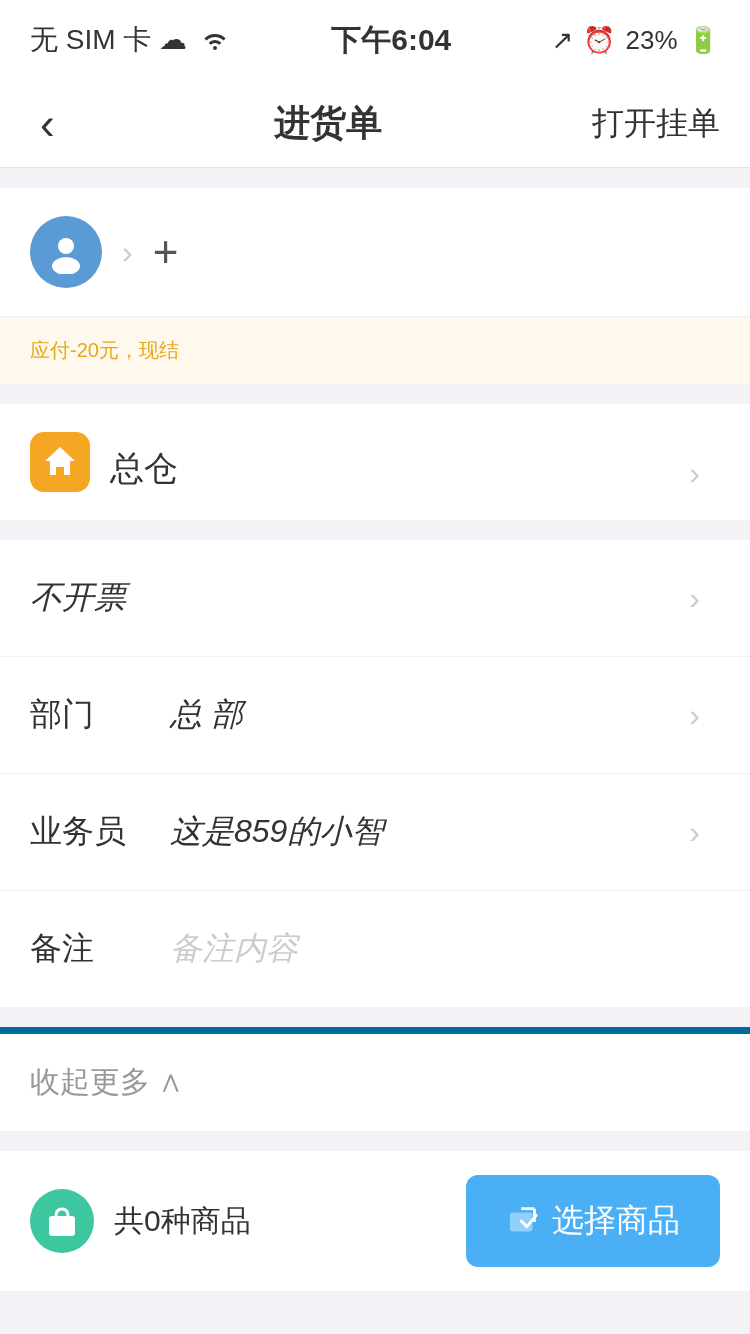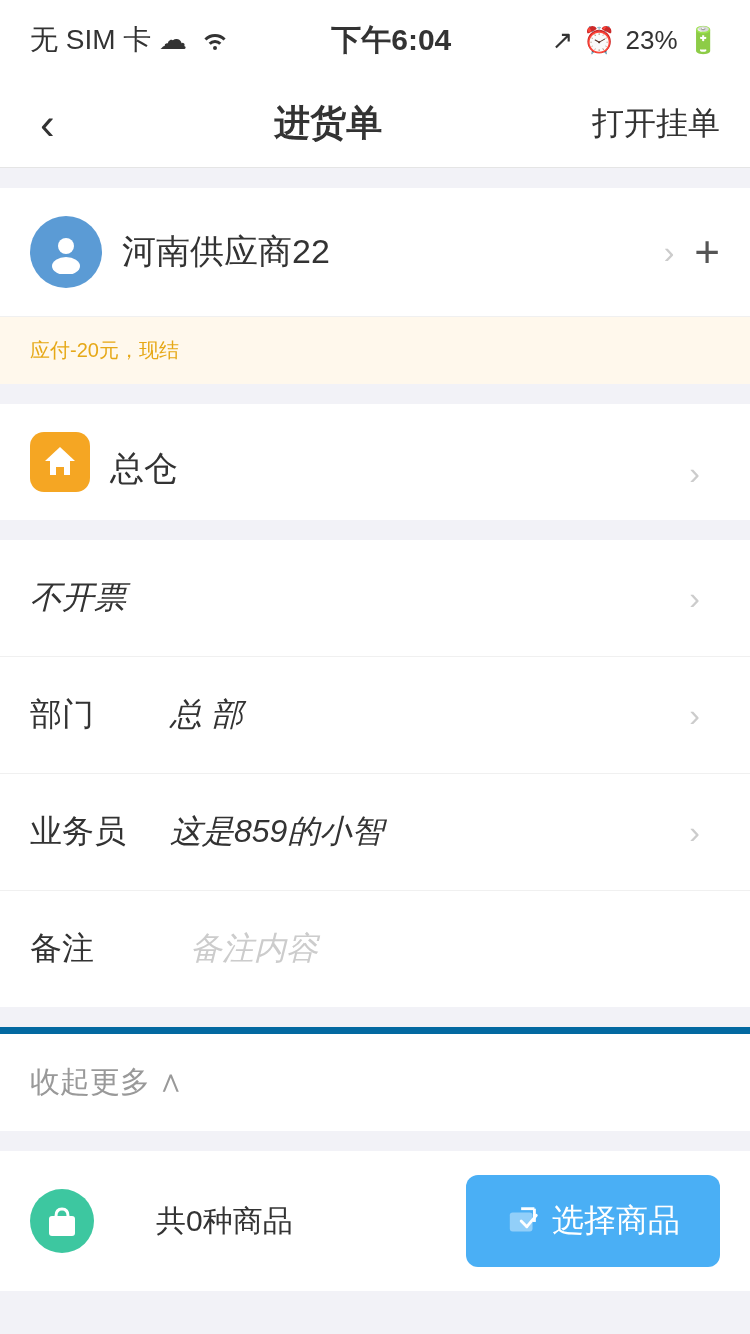--- a/index.html
+++ b/index.html
@@ -142,21 +142,20 @@
     }
     .form-row {
       display: flex;
       align-items: center;
       padding: 36px 30px;
       border-bottom: 1px solid #f0f0f0;
       min-height: 100px;
     }
     .form-row:last-child {
       border-bottom: none;
-      gap: 20px;
     }
     .form-label {
       font-size: 32px;
       color: #333;
       width: 140px;
       flex-shrink: 0;
     }
     .form-value {
       flex: 1;
       font-size: 32px;
@@ -181,21 +180,20 @@
 
     
     .bottom-bar {
       position: relative;
       background: #fff;
       margin-top: 20px;
       display: flex;
       align-items: center;
       padding: 24px 30px;
       min-height: 100px;
-      gap: 42px;
     }
     .product-icon {
       width: 64px;
       height: 64px;
       background: #3dc7a0;
       border-radius: 50%;
       display: flex;
       align-items: center;
       justify-content: center;
       margin-right: 20px;
@@ -258,21 +256,20 @@
   <div class="section-gap"></div>
   <div class="card">
     <div class="supplier-row">
       <div class="supplier-avatar">
 
         <svg viewBox="0 0 44 44" fill="none">
           <circle cx="22" cy="16" r="8" fill="#fff"></circle>
           <ellipse cx="22" cy="36" rx="14" ry="9" fill="#fff"></ellipse>
         </svg>
       </div>
-      <div class="supplier-name">河南供应商22</div>
       <span class="chevron">›</span>
       <span class="plus-btn">+</span>
     </div>
     <div class="alert-row">应付-20元，现结</div>
   </div>
 
   <div class="section-gap"></div>
   <div class="card">
     <div class="warehouse-row">
       <div class="warehouse-icon">

